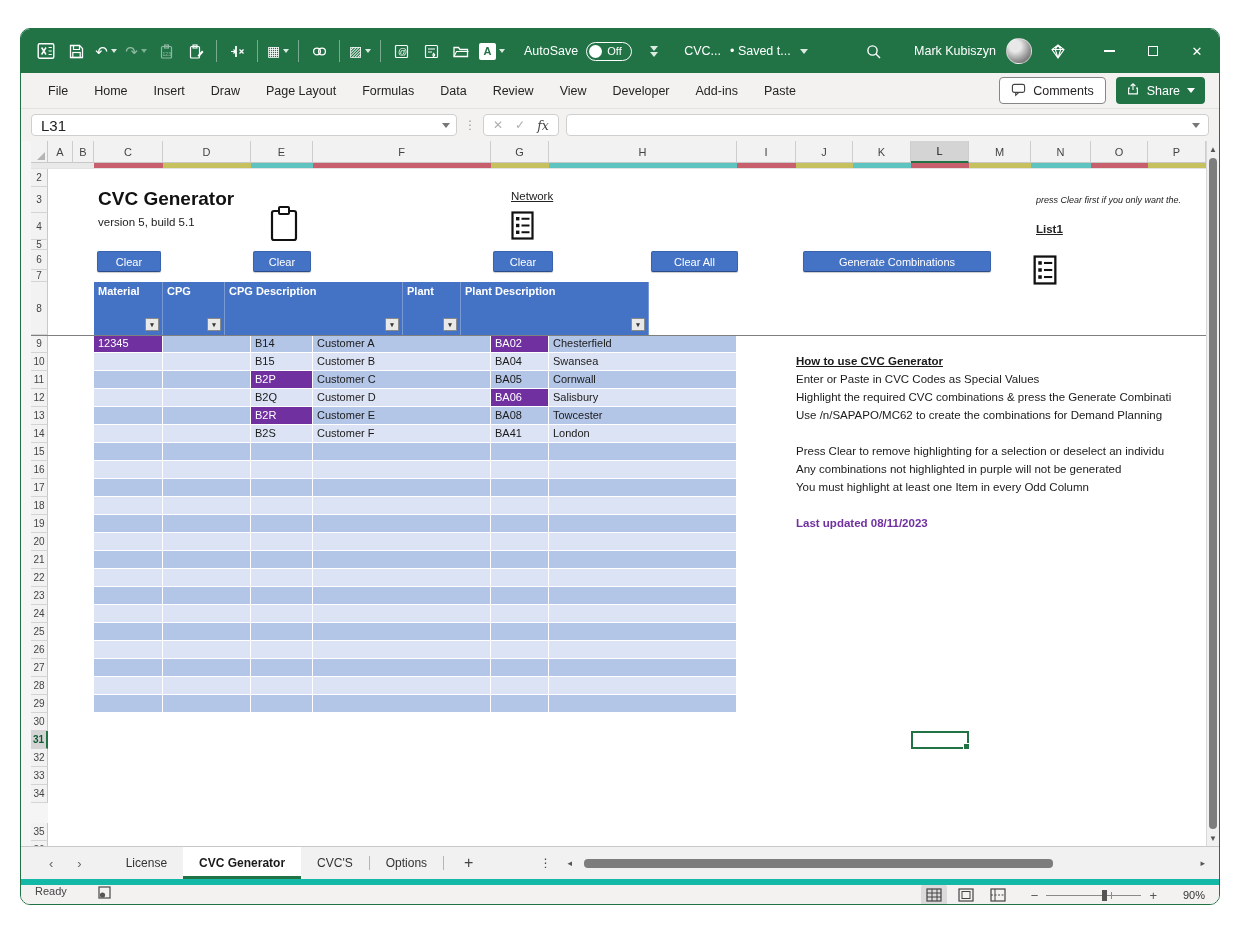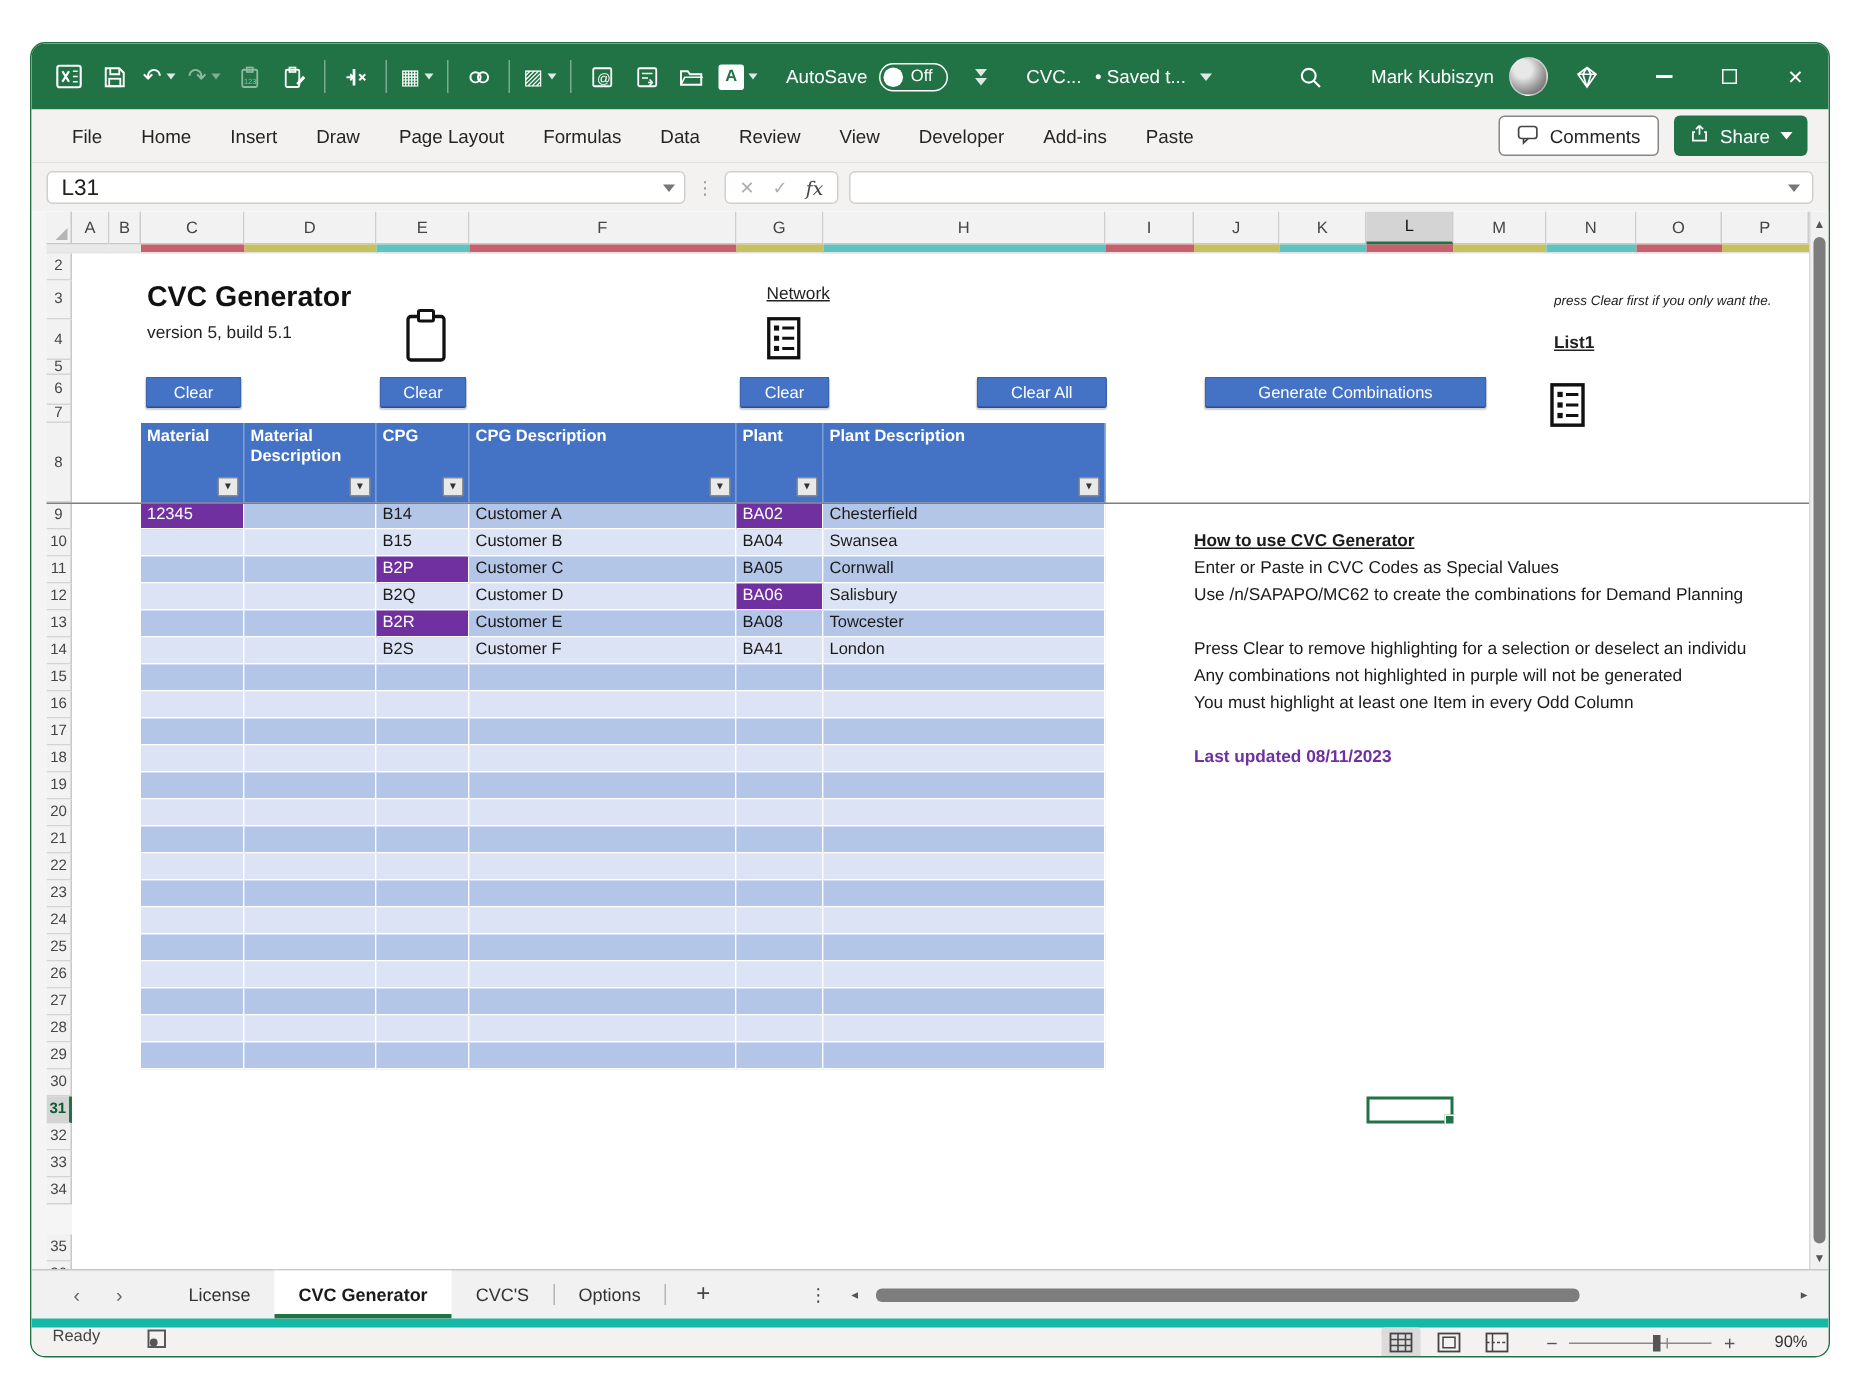--- a/index.html
+++ b/index.html
@@ -411,21 +411,20 @@
 
       <div class="xlbtn" style="left:49px;top:82px;width:64px">Clear</div>
       <div class="xlbtn" style="left:205px;top:82px;width:58px">Clear</div>
       <div class="xlbtn" style="left:445px;top:82px;width:60px">Clear</div>
       <div class="xlbtn" style="left:603px;top:82px;width:87px">Clear All</div>
       <div class="xlbtn" style="left:755px;top:82px;width:188px">Generate Combinations</div>
 
       <div class="cvc-table">
         <div id="thead">
             <div class="th" style="width: 69px;"><span>Material</span><div class="filter">▾</div></div>
-            <div class="th" style="width: 88px;"><span>Material Description</span><div class="filter">▾</div></div>
             <div class="th" style="width: 62px;"><span>CPG</span><div class="filter">▾</div></div>
             <div class="th" style="width: 178px;"><span>CPG Description</span><div class="filter">▾</div></div>
             <div class="th" style="width: 58px;"><span>Plant</span><div class="filter">▾</div></div>
             <div class="th" style="width: 188px;"><span>Plant Description</span><div class="filter">▾</div></div>
           </div>
         <div id="tbody">
             <div class="trow dark">
               <div class="tcell hl" style="width: 69px;">12345</div>
               <div class="tcell" style="width: 88px;"></div>
               <div class="tcell" style="width: 62px;">B14</div>
@@ -593,20 +592,21 @@
               <div class="tcell" style="width: 58px;"></div>
               <div class="tcell" style="width: 188px;"></div>
             </div>
           </div>
       </div>
 
       <div class="instr">
         <div class="line ititle">How to use CVC Generator</div>
         <div id="instr-lines">
             <div class="line">Enter or Paste in CVC Codes as Special Values</div>
+            <div class="line">Highlight the required CVC combinations &amp; press the Generate Combinati</div>
             <div class="line">Use /n/SAPAPO/MC62 to create the combinations for Demand Planning</div>
             <div class="line"></div>
             <div class="line">Press Clear to remove highlighting for a selection or deselect an individu</div>
             <div class="line">Any combinations not highlighted in purple will not be generated</div>
             <div class="line">You must highlight at least one Item in every Odd Column</div>
           </div>
         <div class="lastupd">Last updated 08/11/2023</div>
       </div>
 
       <div class="selbox"></div>

